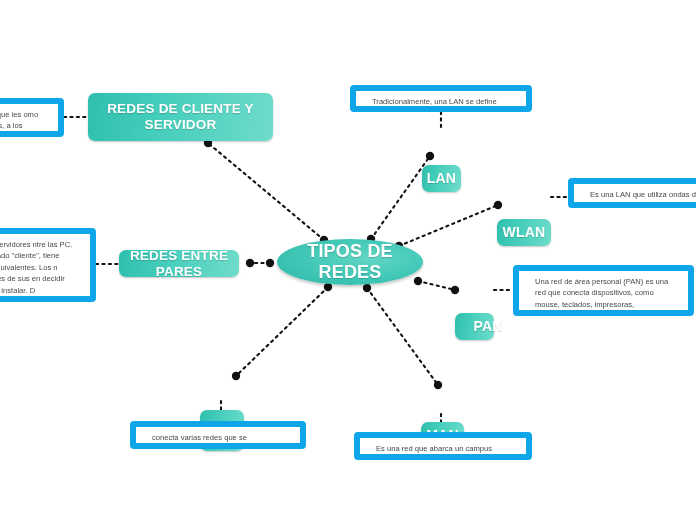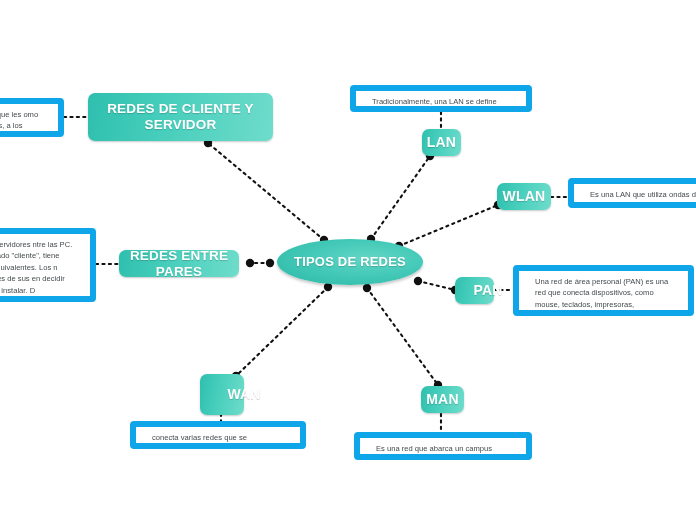--- a/index.html
+++ b/index.html
@@ -37,24 +37,24 @@
     text-shadow: 0 1px 1px rgba(0,0,0,0.18);
     border-radius: 7px;
     background: linear-gradient(100deg, #2fbfae 0%, #45cdbb 38%, #6fdccb 100%);
     box-shadow: 0 1px 2px rgba(0,0,0,0.22);
     line-height: 1.18;
   }
   .node.central {
     border-radius: 50%;
     background: radial-gradient(ellipse at 62% 42%, #63d6c5 0%, #44c9b8 45%, #2bb7a6 100%);
     box-shadow: 0 2px 3px rgba(0,0,0,0.22);
-    font-size: 13px;
+    font-size: 18px;
   }
   .node.big { font-size: 13.5px; padding: 4px 8px; }
-  .node.small { font-size: 14px; }
+  .node.small { font-size: 14px; margin-top: 36px; }
 
   
   .note {
     position: absolute;
     background: #ffffff;
     border: 6px solid #0ea5e9;
     border-radius: 4px;
     color: #444a4d;
     font-size: 7.6px;
     line-height: 1.5;

